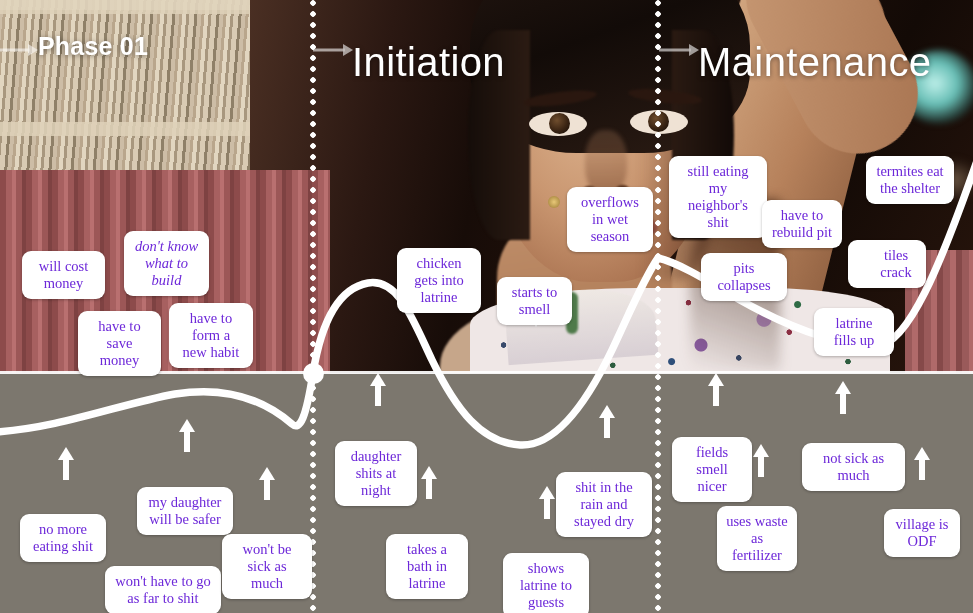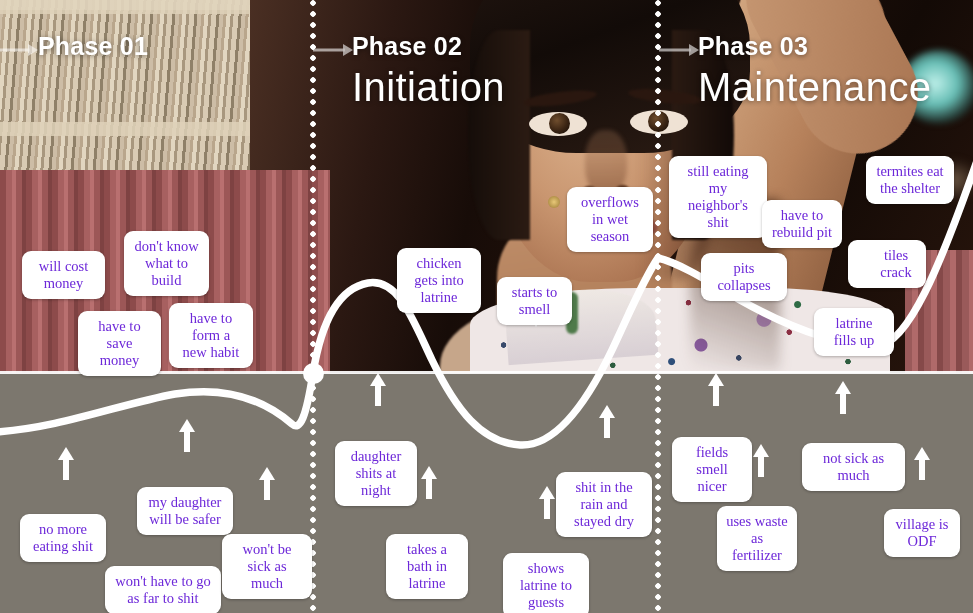--- a/index.html
+++ b/index.html
@@ -227,30 +227,28 @@
 
   <div class="phase" style="left:38px;top:34px;">
     <div class="kicker">Phase 01</div>
   </div>
   <svg class="phase-arrow" style="left:-2px;top:42px;" viewBox="0 0 42 16">
     <line x1="0" y1="8" x2="32" y2="8" stroke="#ffffff" stroke-width="3" opacity=".75"></line>
     <path d="M30 2 L40 8 L30 14 Z" fill="#ffffff" opacity=".75"></path>
   </svg>
 
   <div class="phase" style="left:352px;top:34px;">
-    <div class="kicker">Phase 02</div>
     <div class="title">Initiation</div>
   </div>
   <svg class="phase-arrow" style="left:313px;top:42px;" viewBox="0 0 42 16">
     <line x1="0" y1="8" x2="32" y2="8" stroke="#ffffff" stroke-width="3" opacity=".8"></line>
     <path d="M30 2 L40 8 L30 14 Z" fill="#ffffff" opacity=".8"></path>
   </svg>
 
   <div class="phase" style="left:698px;top:34px;">
-    <div class="kicker">Phase 03</div>
     <div class="title">Maintenance</div>
   </div>
   <svg class="phase-arrow" style="left:659px;top:42px;" viewBox="0 0 42 16">
     <line x1="0" y1="8" x2="32" y2="8" stroke="#ffffff" stroke-width="3" opacity=".8"></line>
     <path d="M30 2 L40 8 L30 14 Z" fill="#ffffff" opacity=".8"></path>
   </svg>
 
   <svg class="arw" style="left:53px;top:262px;" viewBox="0 0 20 34">
       <line x1="10" y1="0" x2="10" y2="22" stroke="#fff" stroke-width="6"></line>
       <path d="M2 20 L18 20 L10 33 Z" fill="#fff"></path>
@@ -343,21 +341,21 @@
   <svg class="arw" style="left:833px;top:380px;" viewBox="0 0 20 34">
       <line x1="10" y1="12" x2="10" y2="34" stroke="#fff" stroke-width="6"></line>
       <path d="M2 14 L18 14 L10 1 Z" fill="#fff"></path>
     </svg>
   <svg class="arw" style="left:912px;top:446px;" viewBox="0 0 20 34">
       <line x1="10" y1="12" x2="10" y2="34" stroke="#fff" stroke-width="6"></line>
       <path d="M2 14 L18 14 L10 1 Z" fill="#fff"></path>
     </svg>
 
   <div class="lbl" style="left:22px;top:219px;width:83px;">will cost money</div>
-  <div class="lbl" style="left:124px;top:199px;width:85px;">don't know what to build</div>
+  <div class="lbl" style="left:124px;top:199px;width:85px;font-style:italic;">don't know what to build</div>
   <div class="lbl" style="left:78px;top:279px;width:83px;">have to save money</div>
   <div class="lbl" style="left:169px;top:271px;width:84px;">have to form a new habit</div>
   <div class="lbl" style="left:397px;top:216px;width:84px;">chicken gets into latrine</div>
   <div class="lbl" style="left:567px;top:155px;width:86px;">overflows in wet season</div>
   <div class="lbl" style="left:497px;top:245px;width:75px;">starts to smell</div>
   <div class="lbl" style="left:669px;top:124px;width:98px;">still eating my neighbor's shit</div>
   <div class="lbl" style="left:866px;top:124px;width:88px;">termites eat the shelter</div>
   <div class="lbl" style="left:762px;top:168px;width:80px;">have to rebuild pit</div>
   <div class="lbl" style="left:701px;top:221px;width:86px;">pits collapses</div>
   <div class="lbl" style="left:848px;top:208px;width:78px;padding-left:27px;">tiles crack</div>

